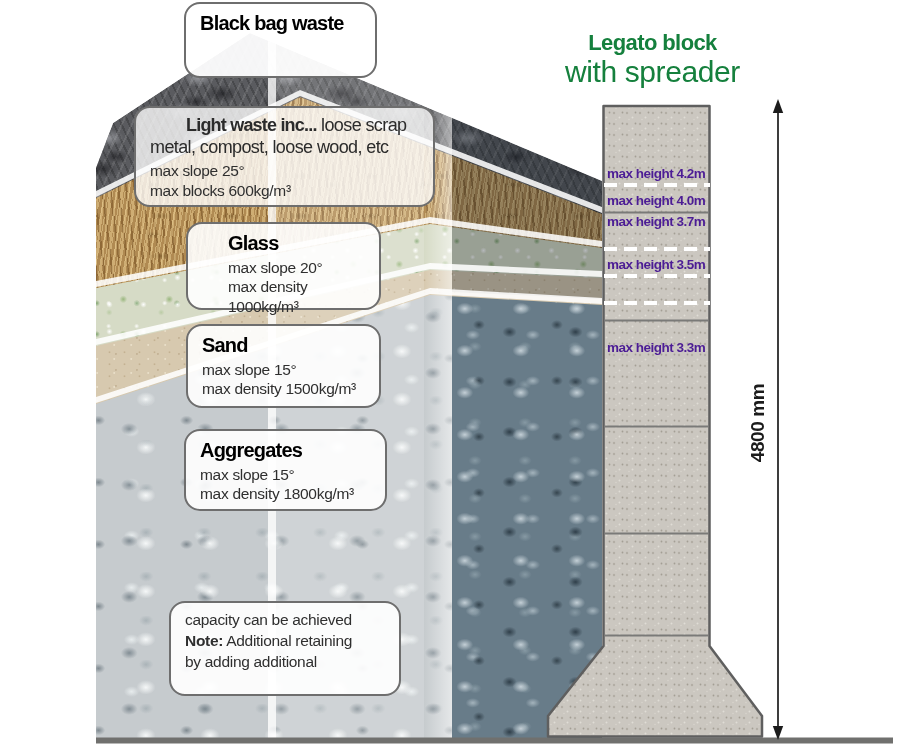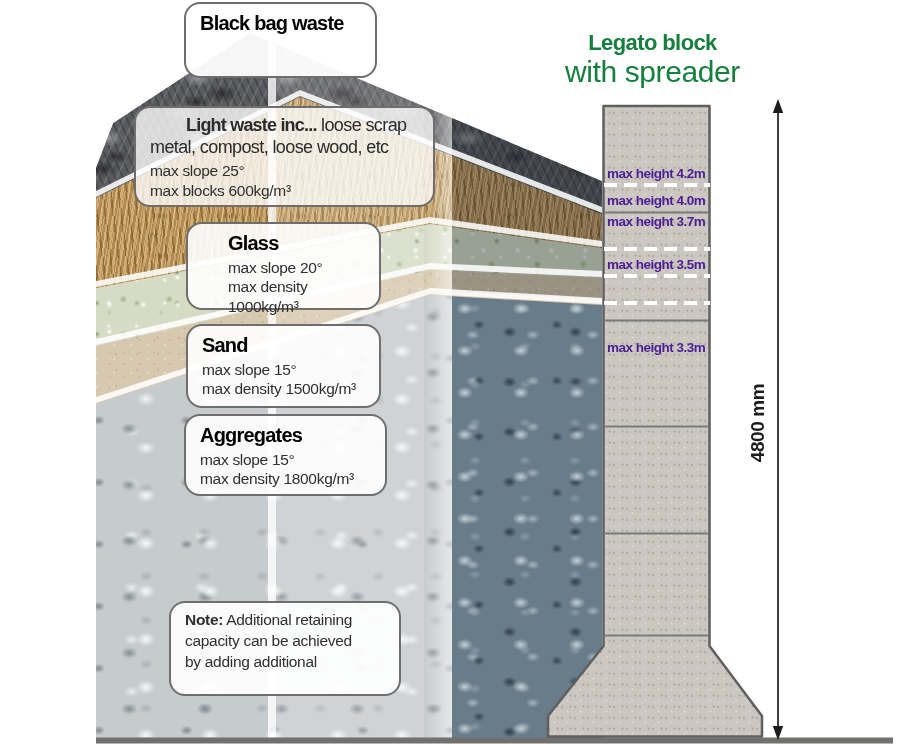--- a/index.html
+++ b/index.html
@@ -213,25 +213,25 @@
     <div class="ln">max slope 20°</div>
     <div class="ln">max density 1000kg/m³</div>
   </div>
 
   <div class="box" style="left:186px;top:324px;width:195px;height:84px;">
     <div class="title">Sand</div>
     <div class="ln">max slope 15°</div>
     <div class="ln">max density 1500kg/m³</div>
   </div>
 
-  <div class="box" style="left:184px;top:414px;width:203px;height:82px;">
+  <div class="box" style="left:184px;top:429px;width:203px;height:82px;">
     <div class="title">Aggregates</div>
     <div class="ln">max slope 15°</div>
     <div class="ln">max density 1800kg/m³</div>
   </div>
 
   <div class="box" style="left:169px;top:601px;width:232px;height:95px;background:rgba(255,255,255,.92);">
+    <div class="note-ln">capacity can be achieved</div>
     <div class="note-ln"><b>Note:</b><span> Additional retaining</span></div>
-    <div class="note-ln">capacity can be achieved</div>
     <div class="note-ln">by adding additional</div>
   </div>
 
 </div>
 
 </body></html>

